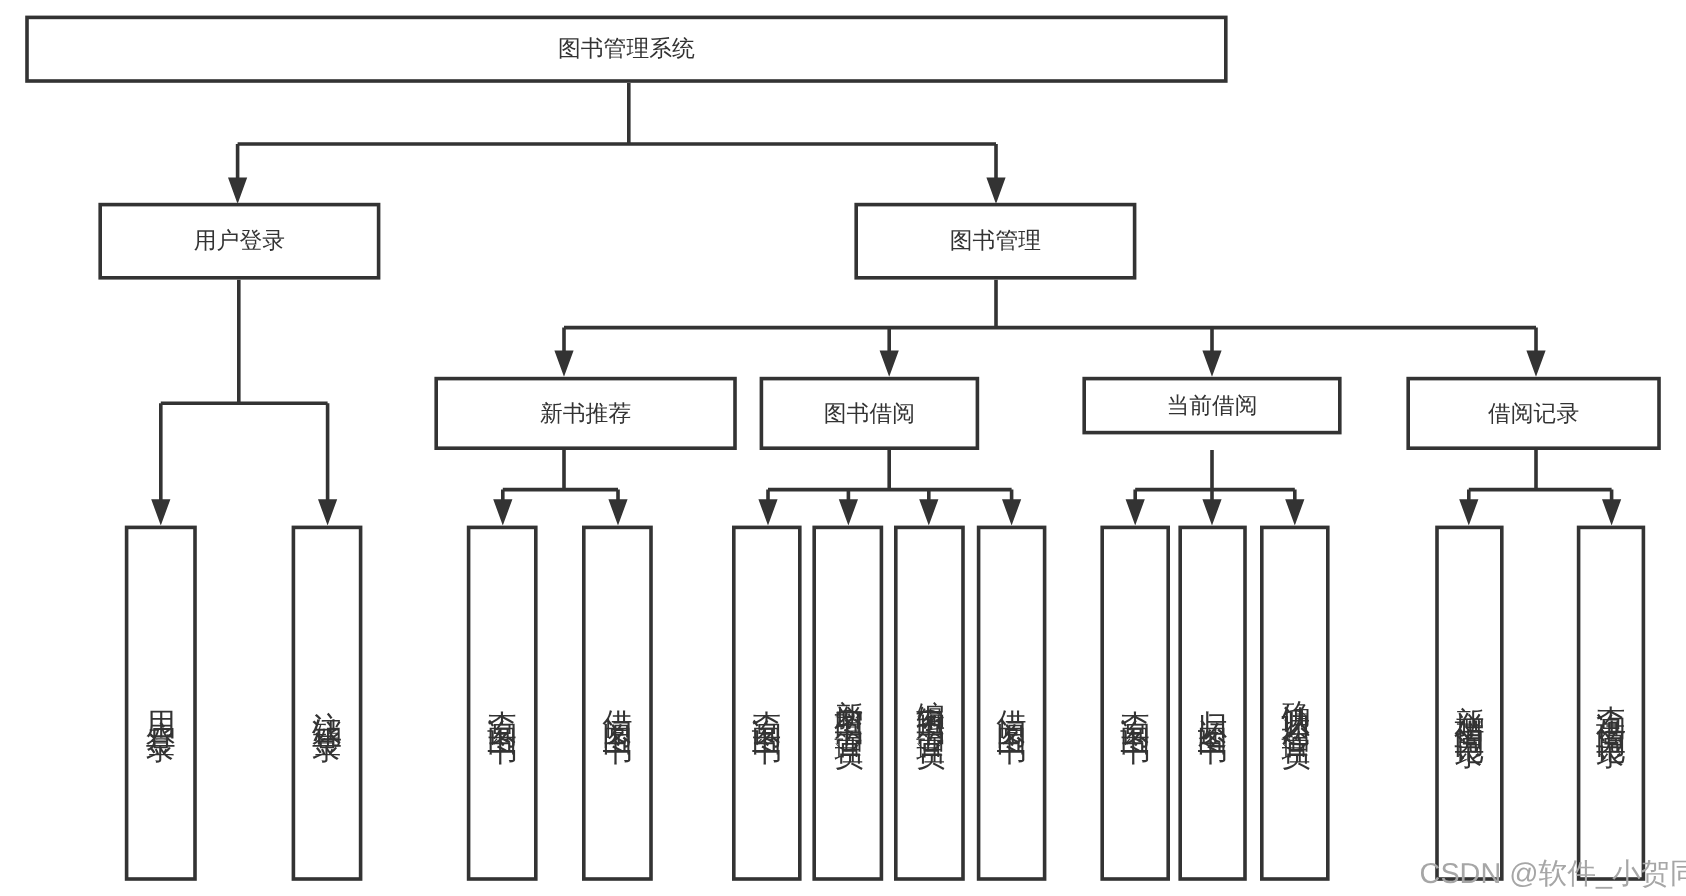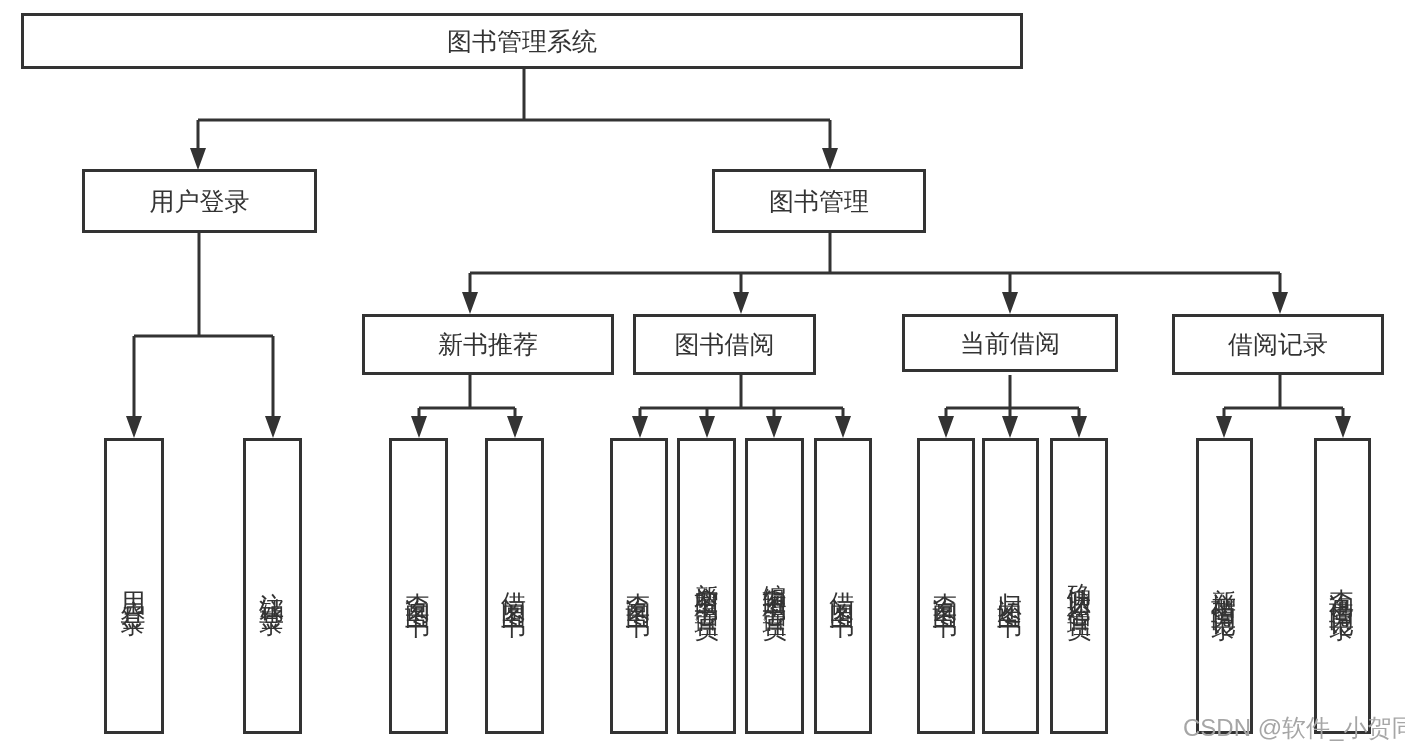--- a/index.html
+++ b/index.html
@@ -19,21 +19,21 @@
   }
   .box {
     position: absolute;
     box-sizing: border-box;
     border: 3px solid #333333;
     background: #ffffff;
     display: flex;
     align-items: center;
     justify-content: center;
     color: #333333;
-    font-size: 25px;
+    font-size: 19px;
     z-index: 1;
     white-space: nowrap;
   }
   .leaf {
     position: absolute;
     box-sizing: border-box;
     border: 3px solid #333333;
     background: #ffffff;
     display: flex;
     align-items: center;
@@ -80,25 +80,25 @@
       M126 416 H142 L134 438 Z  M265 416 H281 L273 438 Z
       M411 416 H427 L419 438 Z  M507 416 H523 L515 438 Z
       M632 416 H648 L640 438 Z  M699 416 H715 L707 438 Z  M766 416 H782 L774 438 Z  M835 416 H851 L843 438 Z
       M938 416 H954 L946 438 Z  M1002 416 H1018 L1010 438 Z  M1071 416 H1087 L1079 438 Z
       M1216 416 H1232 L1224 438 Z  M1335 416 H1351 L1343 438 Z"></path>
   </svg>
 
   <div class="box" style="left:21px; top:13px; width:1002px; height:56px;">图书管理系统</div>
 
   <div class="box" style="left:82px; top:169px; width:235px; height:64px;">用户登录</div>
-  <div class="box" style="left:712px; top:169px; width:214px; height:64px;">图书管理</div>
+  <div class="box" style="left:712px; top:169px; width:235px; height:64px;">图书管理</div>
 
   <div class="box" style="left:362px; top:314px; width:252px; height:61px;">新书推荐</div>
   <div class="box" style="left:633px; top:314px; width:183px; height:61px;">图书借阅</div>
-  <div class="box" style="left:902px; top:314px; width:216px; height:58px;">当前借阅</div>
+  <div class="box" style="left:902px; top:314px; width:216px; height:48px;">当前借阅</div>
   <div class="box" style="left:1172px; top:314px; width:212px; height:61px;">借阅记录</div>
 
   <div class="leaf" style="left:104px; width:60px;">用户登录</div>
   <div class="leaf" style="left:243px; width:59px;">注销登录</div>
 
   <div class="leaf" style="left:389px; width:59px;">查询图书</div>
   <div class="leaf" style="left:485px; width:59px;">借阅图书</div>
 
   <div class="leaf" style="left:610px; width:58px;">查询图书</div>
   <div class="leaf ls-l" style="left:677px; width:59px;">新增图书（管理员）</div>

